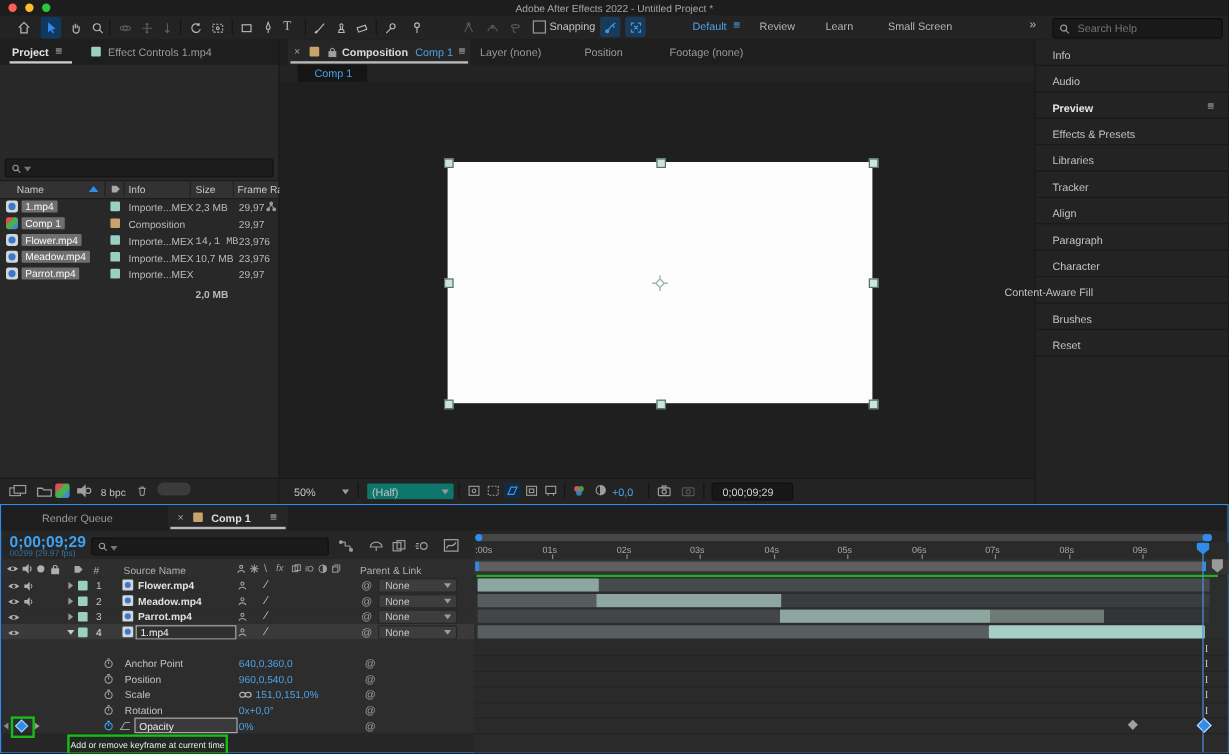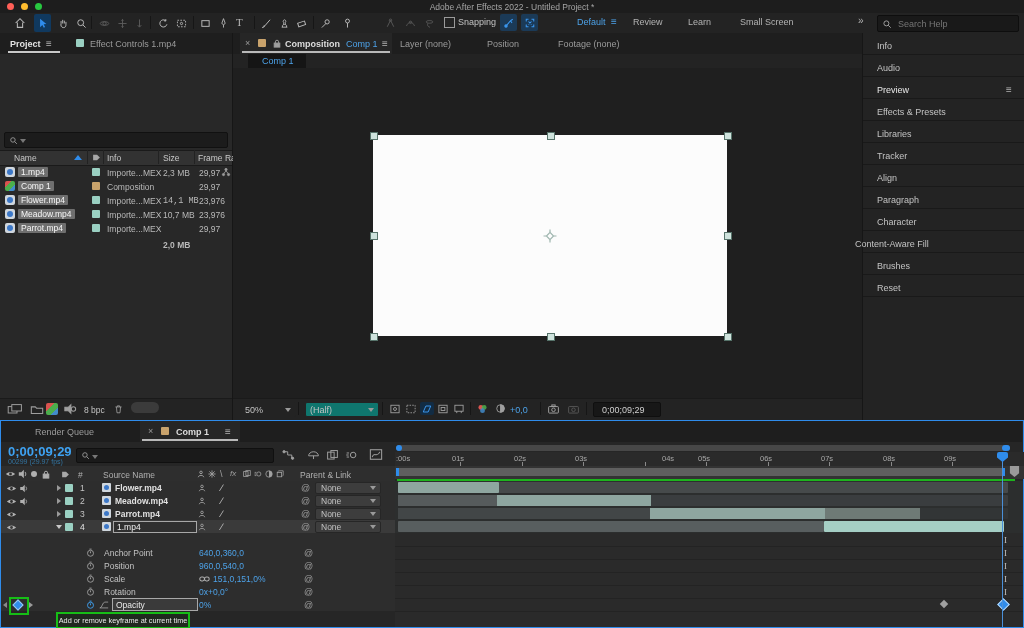--- a/index.html
+++ b/index.html
@@ -393,29 +393,29 @@
       </svg>
     </div>
   <div class="vsep" style="left:586px;top:402px;height:13px;"></div>
   <div class="chip" style="left:593px;top:402px;width:66px;height:13px;background:#171717;border-color:#0f0f0f;">
     <span class="t" style="left:8px;top:2px;color:#cfcfcf;">0;00;09;29</span>
     </div>
 
   <div class="panel" style="left:863px;top:33px;width:161px;height:387px;background:#232323;"></div>
   <div class="t" style="left:877px;top:41px;color:#c3c3c3;">Info</div>
   <div class="t" style="left:877px;top:63px;color:#c3c3c3;">Audio</div>
-  <div class="t" style="left:877px;top:85px;color:#e8e8e8;font-weight:normal;">Preview</div>
+  <div class="t" style="left:877px;top:85px;color:#e8e8e8;font-weight:bold;">Preview</div>
   <div class="t" style="left:1006px;top:84px;color:#b3b3b3;font-size:10px;">≡</div>
   <div class="t" style="left:877px;top:107px;color:#c3c3c3;">Effects &amp; Presets</div>
   <div class="t" style="left:877px;top:129px;color:#c3c3c3;">Libraries</div>
   <div class="t" style="left:877px;top:151px;color:#c3c3c3;">Tracker</div>
   <div class="t" style="left:877px;top:173px;color:#c3c3c3;">Align</div>
   <div class="t" style="left:877px;top:195px;color:#c3c3c3;">Paragraph</div>
   <div class="t" style="left:877px;top:217px;color:#c3c3c3;">Character</div>
-  <div class="t" style="left:855px;top:239px;color:#c3c3c3;text-align:right;">Content-Aware Fill</div>
+  <div class="t" style="left:837px;top:239px;color:#c3c3c3;text-align:right;">Content-Aware Fill</div>
   <div class="t" style="left:877px;top:261px;color:#c3c3c3;">Brushes</div>
   <div class="t" style="left:877px;top:283px;color:#c3c3c3;">Reset</div>
   <div class="t" style="left:863px;top:54px;width:161px;height:1px;background:#191919;"></div>
   <div class="t" style="left:863px;top:76px;width:161px;height:1px;background:#191919;"></div>
   <div class="t" style="left:863px;top:98px;width:161px;height:1px;background:#191919;"></div>
   <div class="t" style="left:863px;top:120px;width:161px;height:1px;background:#191919;"></div>
   <div class="t" style="left:863px;top:142px;width:161px;height:1px;background:#191919;"></div>
   <div class="t" style="left:863px;top:164px;width:161px;height:1px;background:#191919;"></div>
   <div class="t" style="left:863px;top:186px;width:161px;height:1px;background:#191919;"></div>
   <div class="t" style="left:863px;top:208px;width:161px;height:1px;background:#191919;"></div>
@@ -478,21 +478,21 @@
 
   <div class="t" style="left:396px;top:445px;width:614px;height:6px;background:#474747;border-radius:3px;"></div>
   <div class="t" style="left:396px;top:445px;width:6px;height:6px;background:#2f8ceb;border-radius:3px;"></div>
   <div class="t" style="left:1002px;top:445px;width:8px;height:6px;background:#2f8ceb;border-radius:3px;"></div>
 
   <div class="t" style="left:395px;top:452px;width:629px;height:14px;background:#2a2a2a;border-bottom:1px solid #1c1c1c;"></div>
   <div class="t" style="left:396px;top:454px;font-size:7.5px;color:#a8a8a8;">:00s</div>
   <div class="t" style="left:452px;top:454px;font-size:7.5px;color:#a8a8a8;">01s</div>
   <div class="t" style="left:514px;top:454px;font-size:7.5px;color:#a8a8a8;">02s</div>
   <div class="t" style="left:575px;top:454px;font-size:7.5px;color:#a8a8a8;">03s</div>
-  <div class="t" style="left:637px;top:454px;font-size:7.5px;color:#a8a8a8;margin-left:25px;">04s</div>
+  <div class="t" style="left:637px;top:454px;font-size:7.5px;color:#a8a8a8;">04s</div>
   <div class="t" style="left:698px;top:454px;font-size:7.5px;color:#a8a8a8;">05s</div>
   <div class="t" style="left:760px;top:454px;font-size:7.5px;color:#a8a8a8;">06s</div>
   <div class="t" style="left:821px;top:454px;font-size:7.5px;color:#a8a8a8;">07s</div>
   <div class="t" style="left:883px;top:454px;font-size:7.5px;color:#a8a8a8;">08s</div>
   <div class="t" style="left:944px;top:454px;font-size:7.5px;color:#a8a8a8;">09s</div>
   <div class="t" style="left:460px;top:462px;width:1px;height:4px;background:#8a8a8a;"></div>
   <div class="t" style="left:522px;top:462px;width:1px;height:4px;background:#8a8a8a;"></div>
   <div class="t" style="left:583px;top:462px;width:1px;height:4px;background:#8a8a8a;"></div>
   <div class="t" style="left:645px;top:462px;width:1px;height:4px;background:#8a8a8a;"></div>
   <div class="t" style="left:706px;top:462px;width:1px;height:4px;background:#8a8a8a;"></div>

